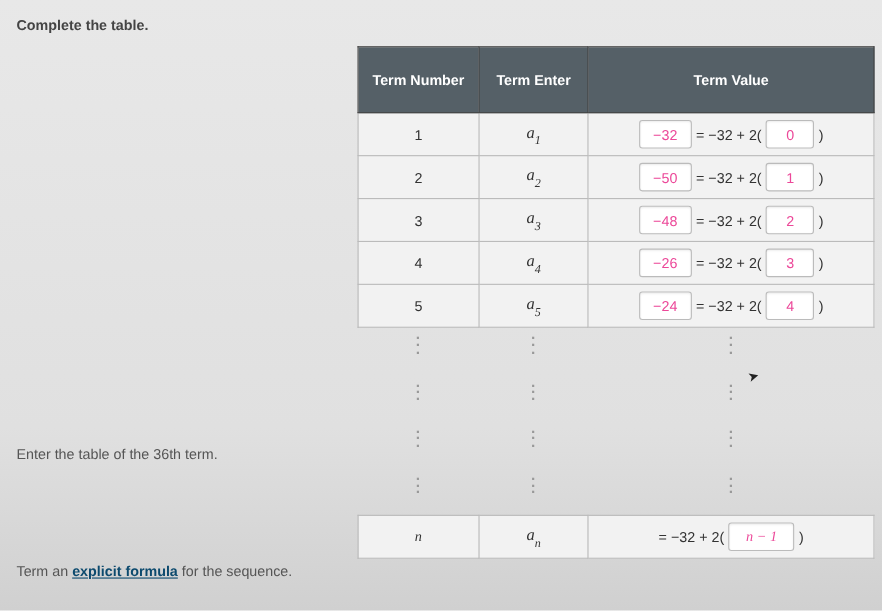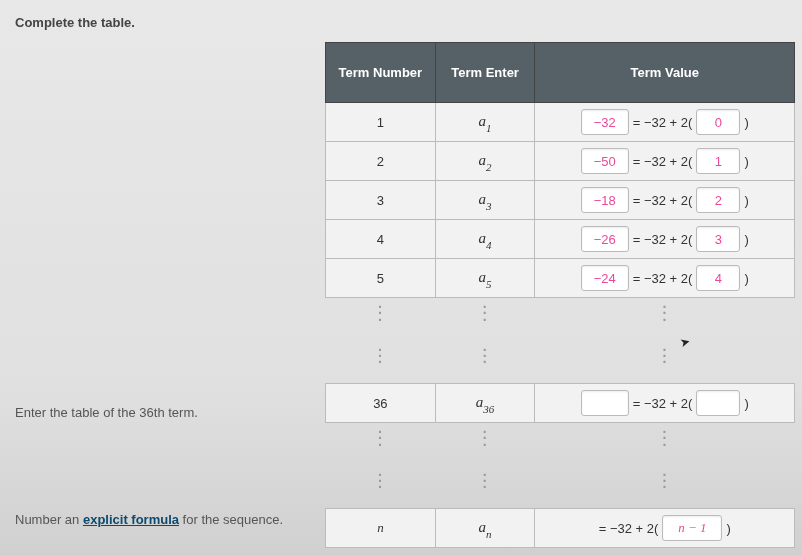--- a/index.html
+++ b/index.html
@@ -153,21 +153,21 @@
   </style>
 </head>
 <body>
 
 <div class="instruction">Complete the table.</div>
 
 <div class="content-row">
   <div class="left-labels">
     <div class="label-36">Enter the table of the 36th term.</div>
     <div class="label-explicit">
-      <span>Number an </span><span class="underline-link">explicit formula</span><span> for the sequence.</span>
+      <span>Term an </span><span class="underline-link">explicit formula</span><span> for the sequence.</span>
     </div>
   </div>
 
   <div class="table-area">
     <table>
       <colgroup>
         <col style="width:110px">
         <col style="width:100px">
         <col style="width:260px">
       </colgroup>
@@ -204,21 +204,21 @@
               <span class="formula-txt">)</span>
             </div>
           </td>
         </tr>
 
         <tr>
           <td>3</td>
           <td><span class="term-name"><span>a</span><span class="sub">3</span></span></td>
           <td class="value-cell">
             <div class="value-wrap">
-              <span class="val-box">−18</span>
+              <span class="val-box">−48</span>
               <span class="formula-txt">= −32 + 2(</span>
               <span class="input-box">2</span>
               <span class="formula-txt">)</span>
             </div>
           </td>
         </tr>
 
         <tr>
           <td>4</td>
           <td><span class="term-name"><span>a</span><span class="sub">4</span></span></td>
@@ -249,32 +249,20 @@
           <td><span class="vdots">·<br>·<br>·</span></td>
           <td><span class="vdots">·<br>·<br>·</span></td>
           <td><span class="vdots">·<br>·<br>·</span></td>
         </tr>
         <tr class="dots-row tall">
           <td><span class="vdots">·<br>·<br>·</span></td>
           <td><span class="vdots">·<br>·<br>·</span></td>
           <td><span class="vdots">·<br>·<br>·</span></td>
         </tr>
 
-        <tr class="row-36">
-          <td>36</td>
-          <td><span class="term-name"><span>a</span><span class="sub">36</span></span></td>
-          <td class="value-cell">
-            <div class="value-wrap">
-              <span class="val-box"></span>
-              <span class="formula-txt">= −32 + 2(</span>
-              <span class="input-box"></span>
-              <span class="formula-txt">)</span>
-            </div>
-          </td>
-        </tr>
 
         <tr class="dots-row">
           <td><span class="vdots">·<br>·<br>·</span></td>
           <td><span class="vdots">·<br>·<br>·</span></td>
           <td><span class="vdots">·<br>·<br>·</span></td>
         </tr>
         <tr class="dots-row tall">
           <td><span class="vdots">·<br>·<br>·</span></td>
           <td><span class="vdots">·<br>·<br>·</span></td>
           <td><span class="vdots">·<br>·<br>·</span></td>

